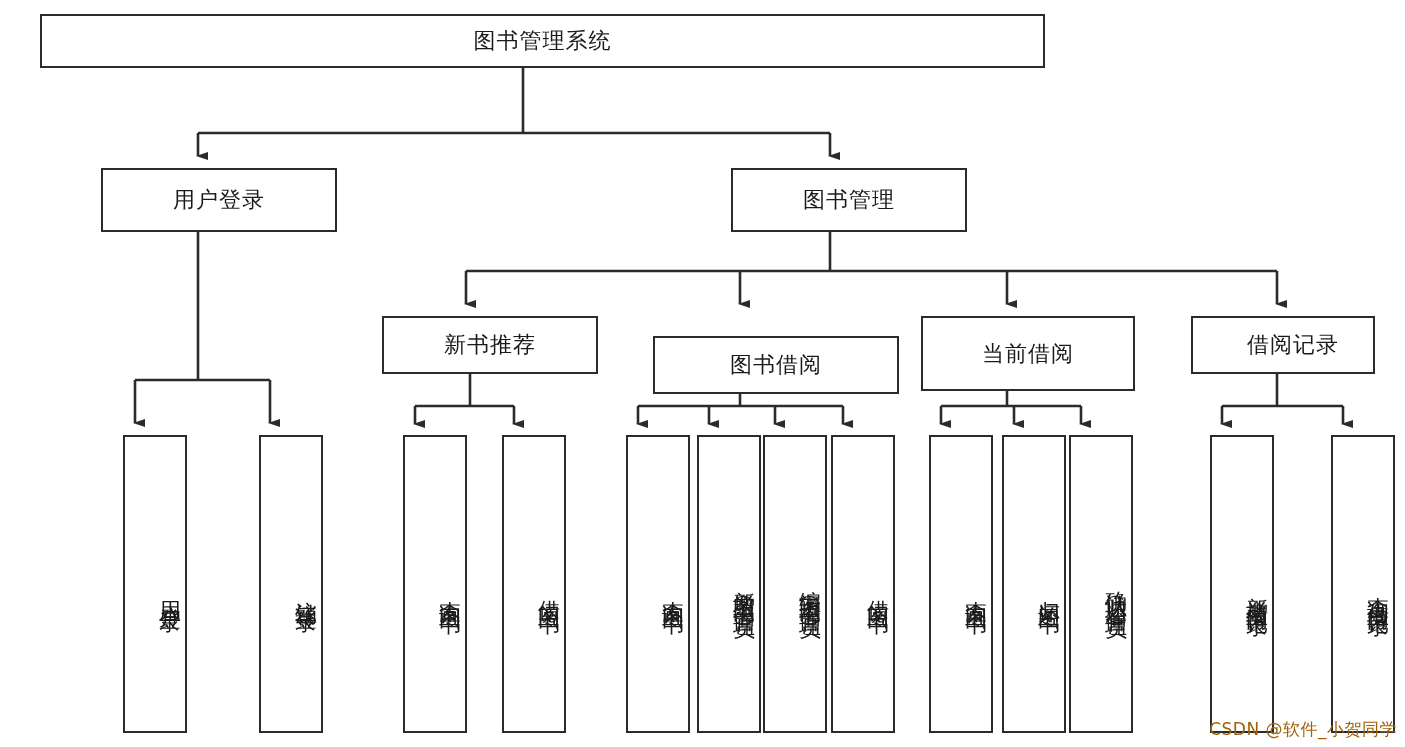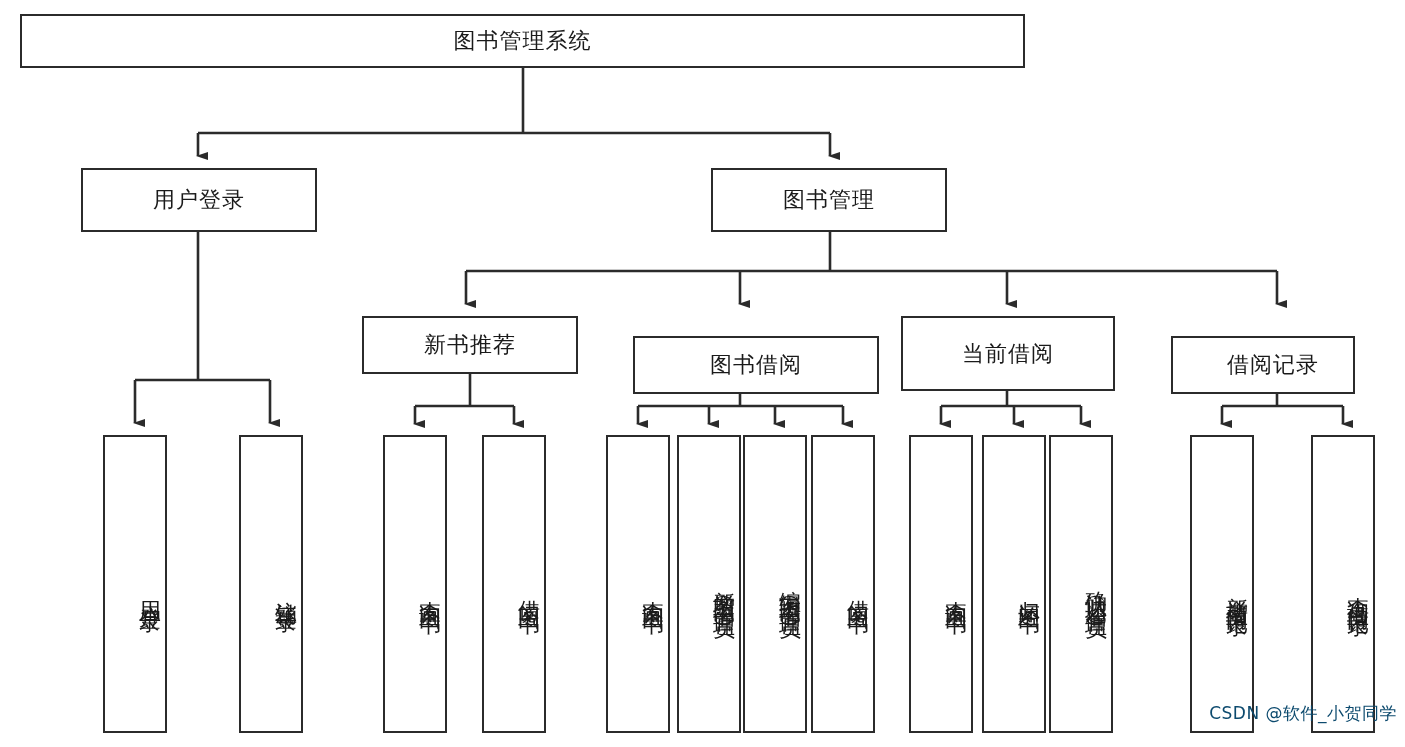--- a/index.html
+++ b/index.html
@@ -8,38 +8,39 @@
   #edges{position:absolute;left:0;top:0;width:1405px;height:747px;}
   .node{
     position:absolute;
     box-sizing:border-box;
     background:#ffffff;
     border:2px solid #2b2b2b;
     display:flex;
     align-items:center;
     justify-content:center;
     color:#1a1a1a;
+    margin-left:20px;
   }
   .node.h{font-size:22px;letter-spacing:1px;}
   .node.v{
     writing-mode:vertical-rl;
     text-orientation:upright;
     font-size:22px;
     letter-spacing:4px;
     padding-top:14px;
     align-items:flex-start;
     justify-content:center;
   }
   .node.v span{writing-mode:vertical-rl;text-orientation:upright;display:block;}
   .watermark{
     position:absolute;
     right:8px;
-    bottom:22px;
+    bottom:6px;
     font-size:17px;
-    color:#0c4a6e;
+    color:#a16207;
     letter-spacing:0.5px;
     white-space:nowrap;
     font-family:"DejaVu Sans","Liberation Sans",sans-serif;
   }
 </style>
 </head>
 <body>
 
 <div id="stage">
 
@@ -106,21 +107,21 @@
 
   <div class="node h" style="left:711px;top:168px;width:236px;height:64px;">
     <span>图书管理</span>
   </div>
   <div class="node h" style="left:633px;top:336px;width:246px;height:58px;">
     <span>图书借阅</span>
   </div>
   <div class="node h" style="left:901px;top:316px;width:214px;height:75px;">
     <span>当前借阅</span>
   </div>
-  <div class="node h" style="left:1171px;top:336px;width:184px;height:58px;padding-left:20px;">
+  <div class="node h" style="left:1171px;top:316px;width:184px;height:58px;padding-left:20px;">
     <span>借阅记录</span>
   </div>
 
   <div class="node v" style="left:103px;top:435px;width:64px;height:298px;">
     <span>用户登录</span>
   </div>
   <div class="node v" style="left:239px;top:435px;width:64px;height:298px;">
     <span>注销登录</span>
   </div>
 

